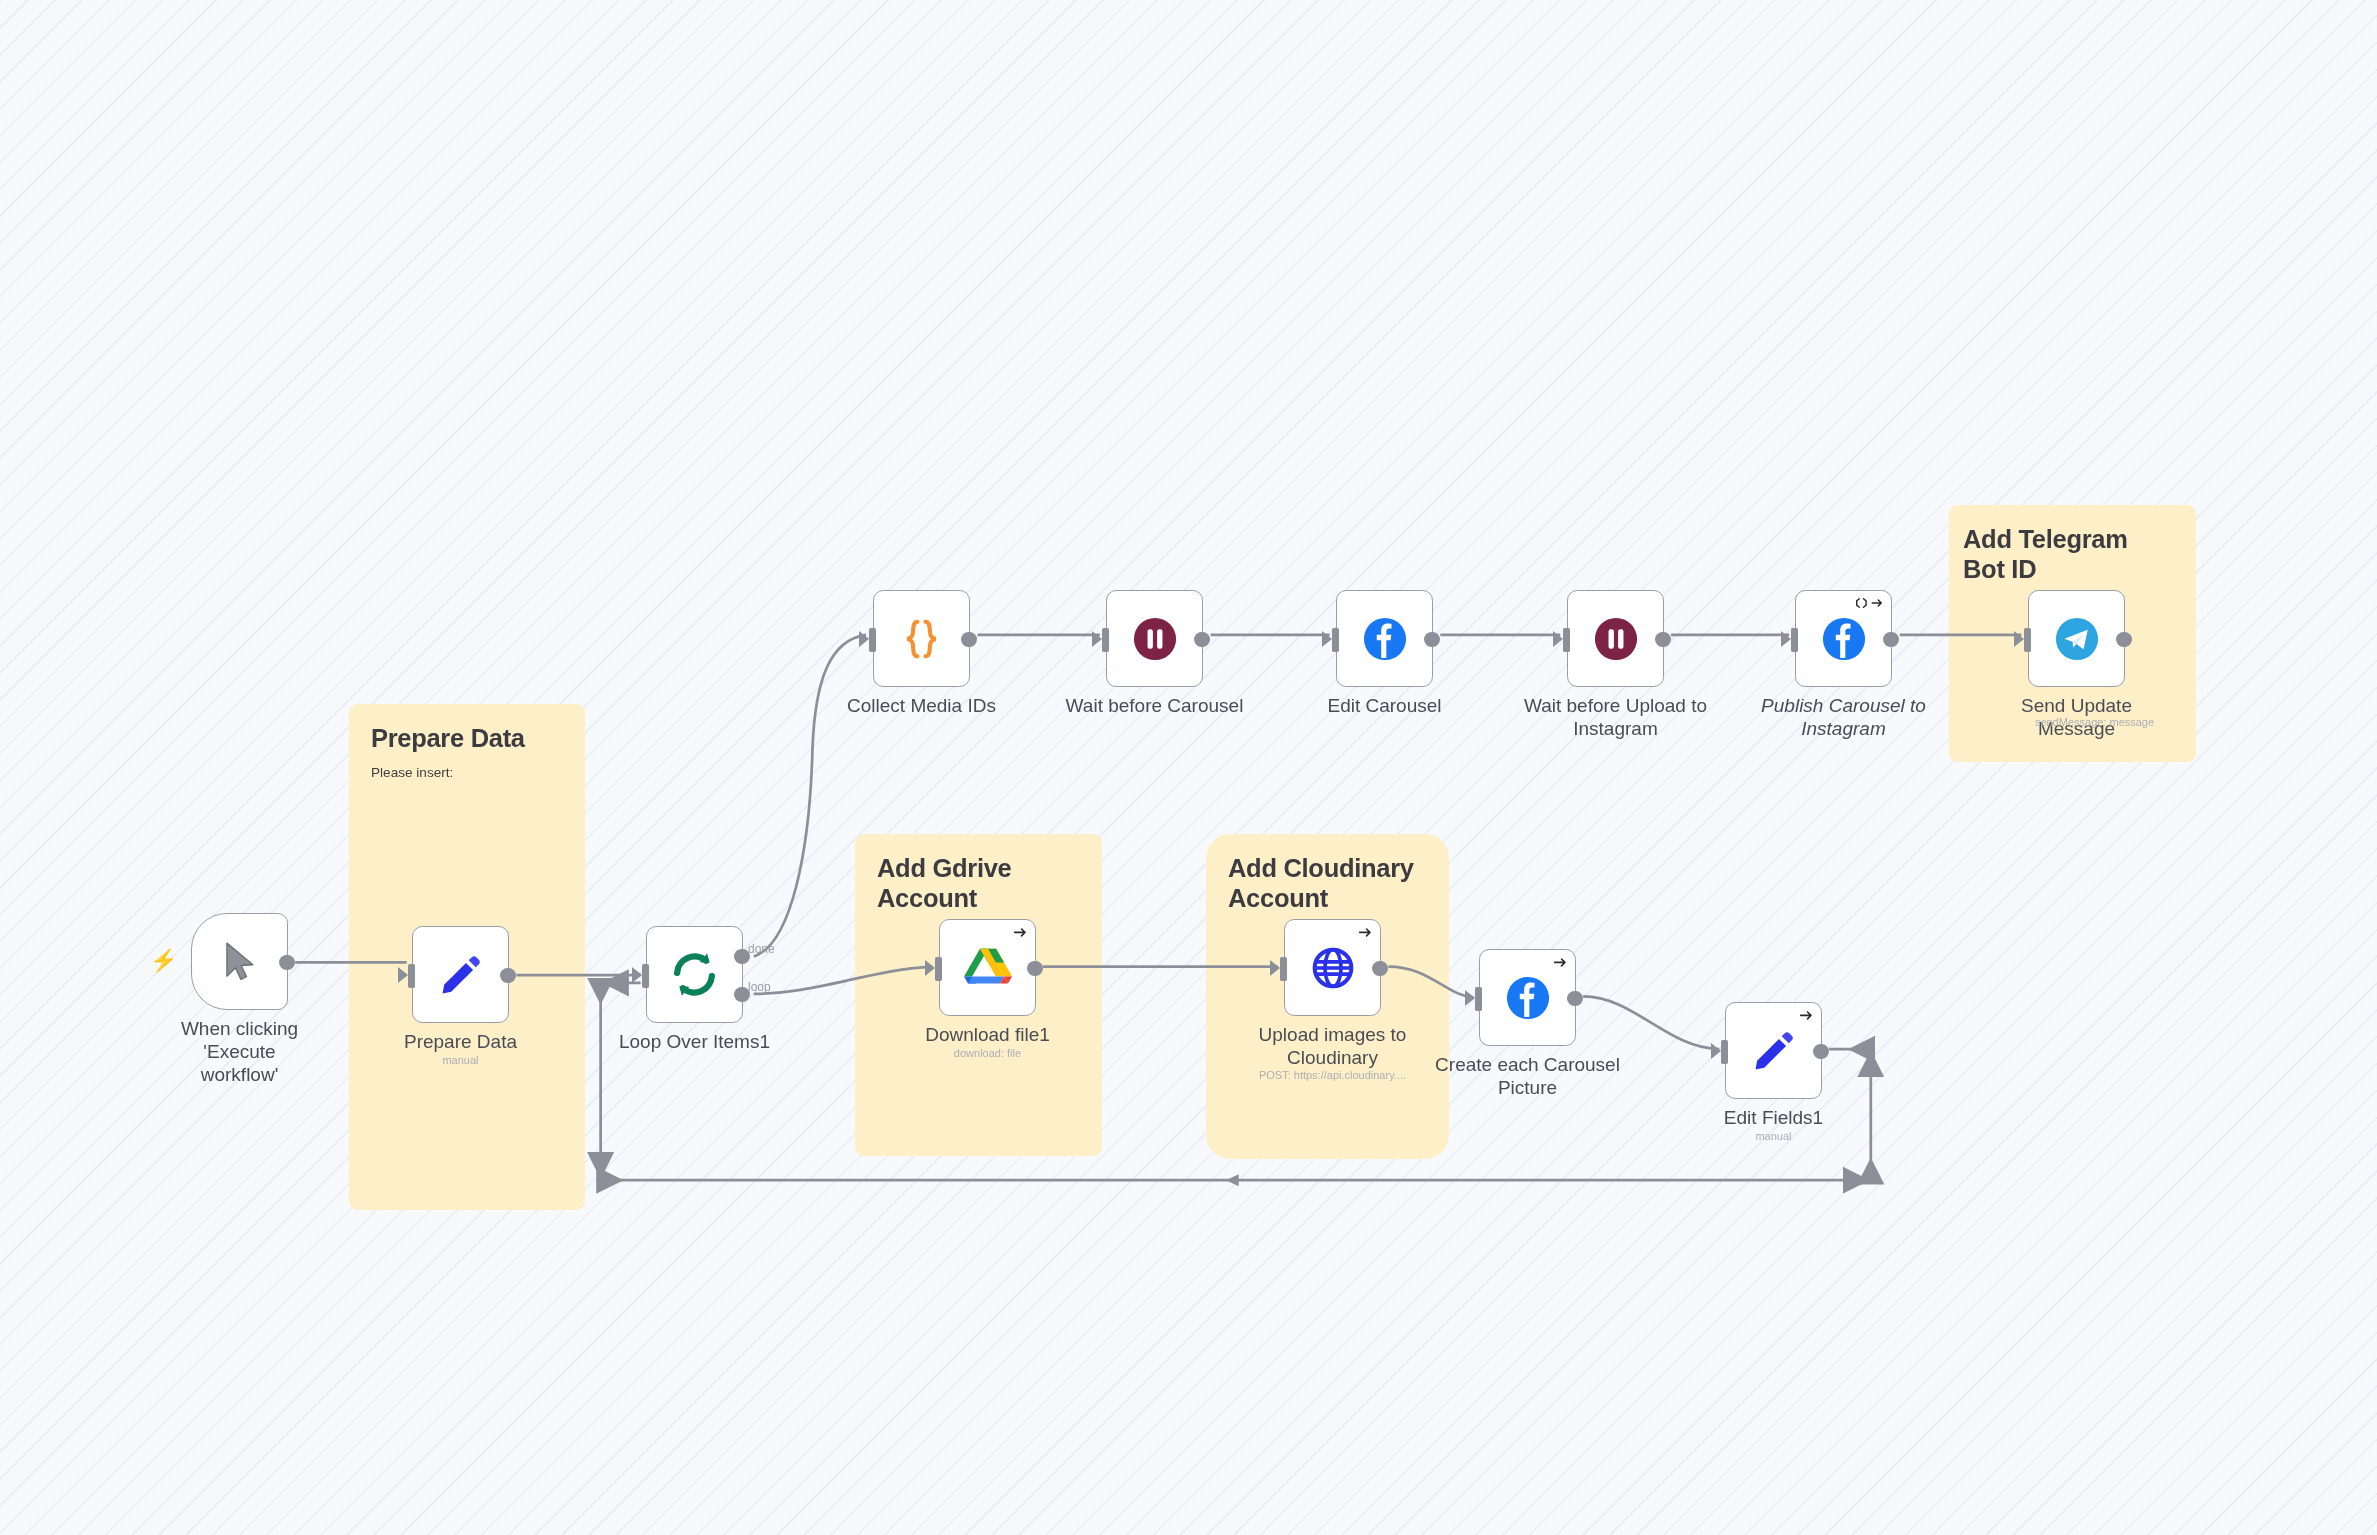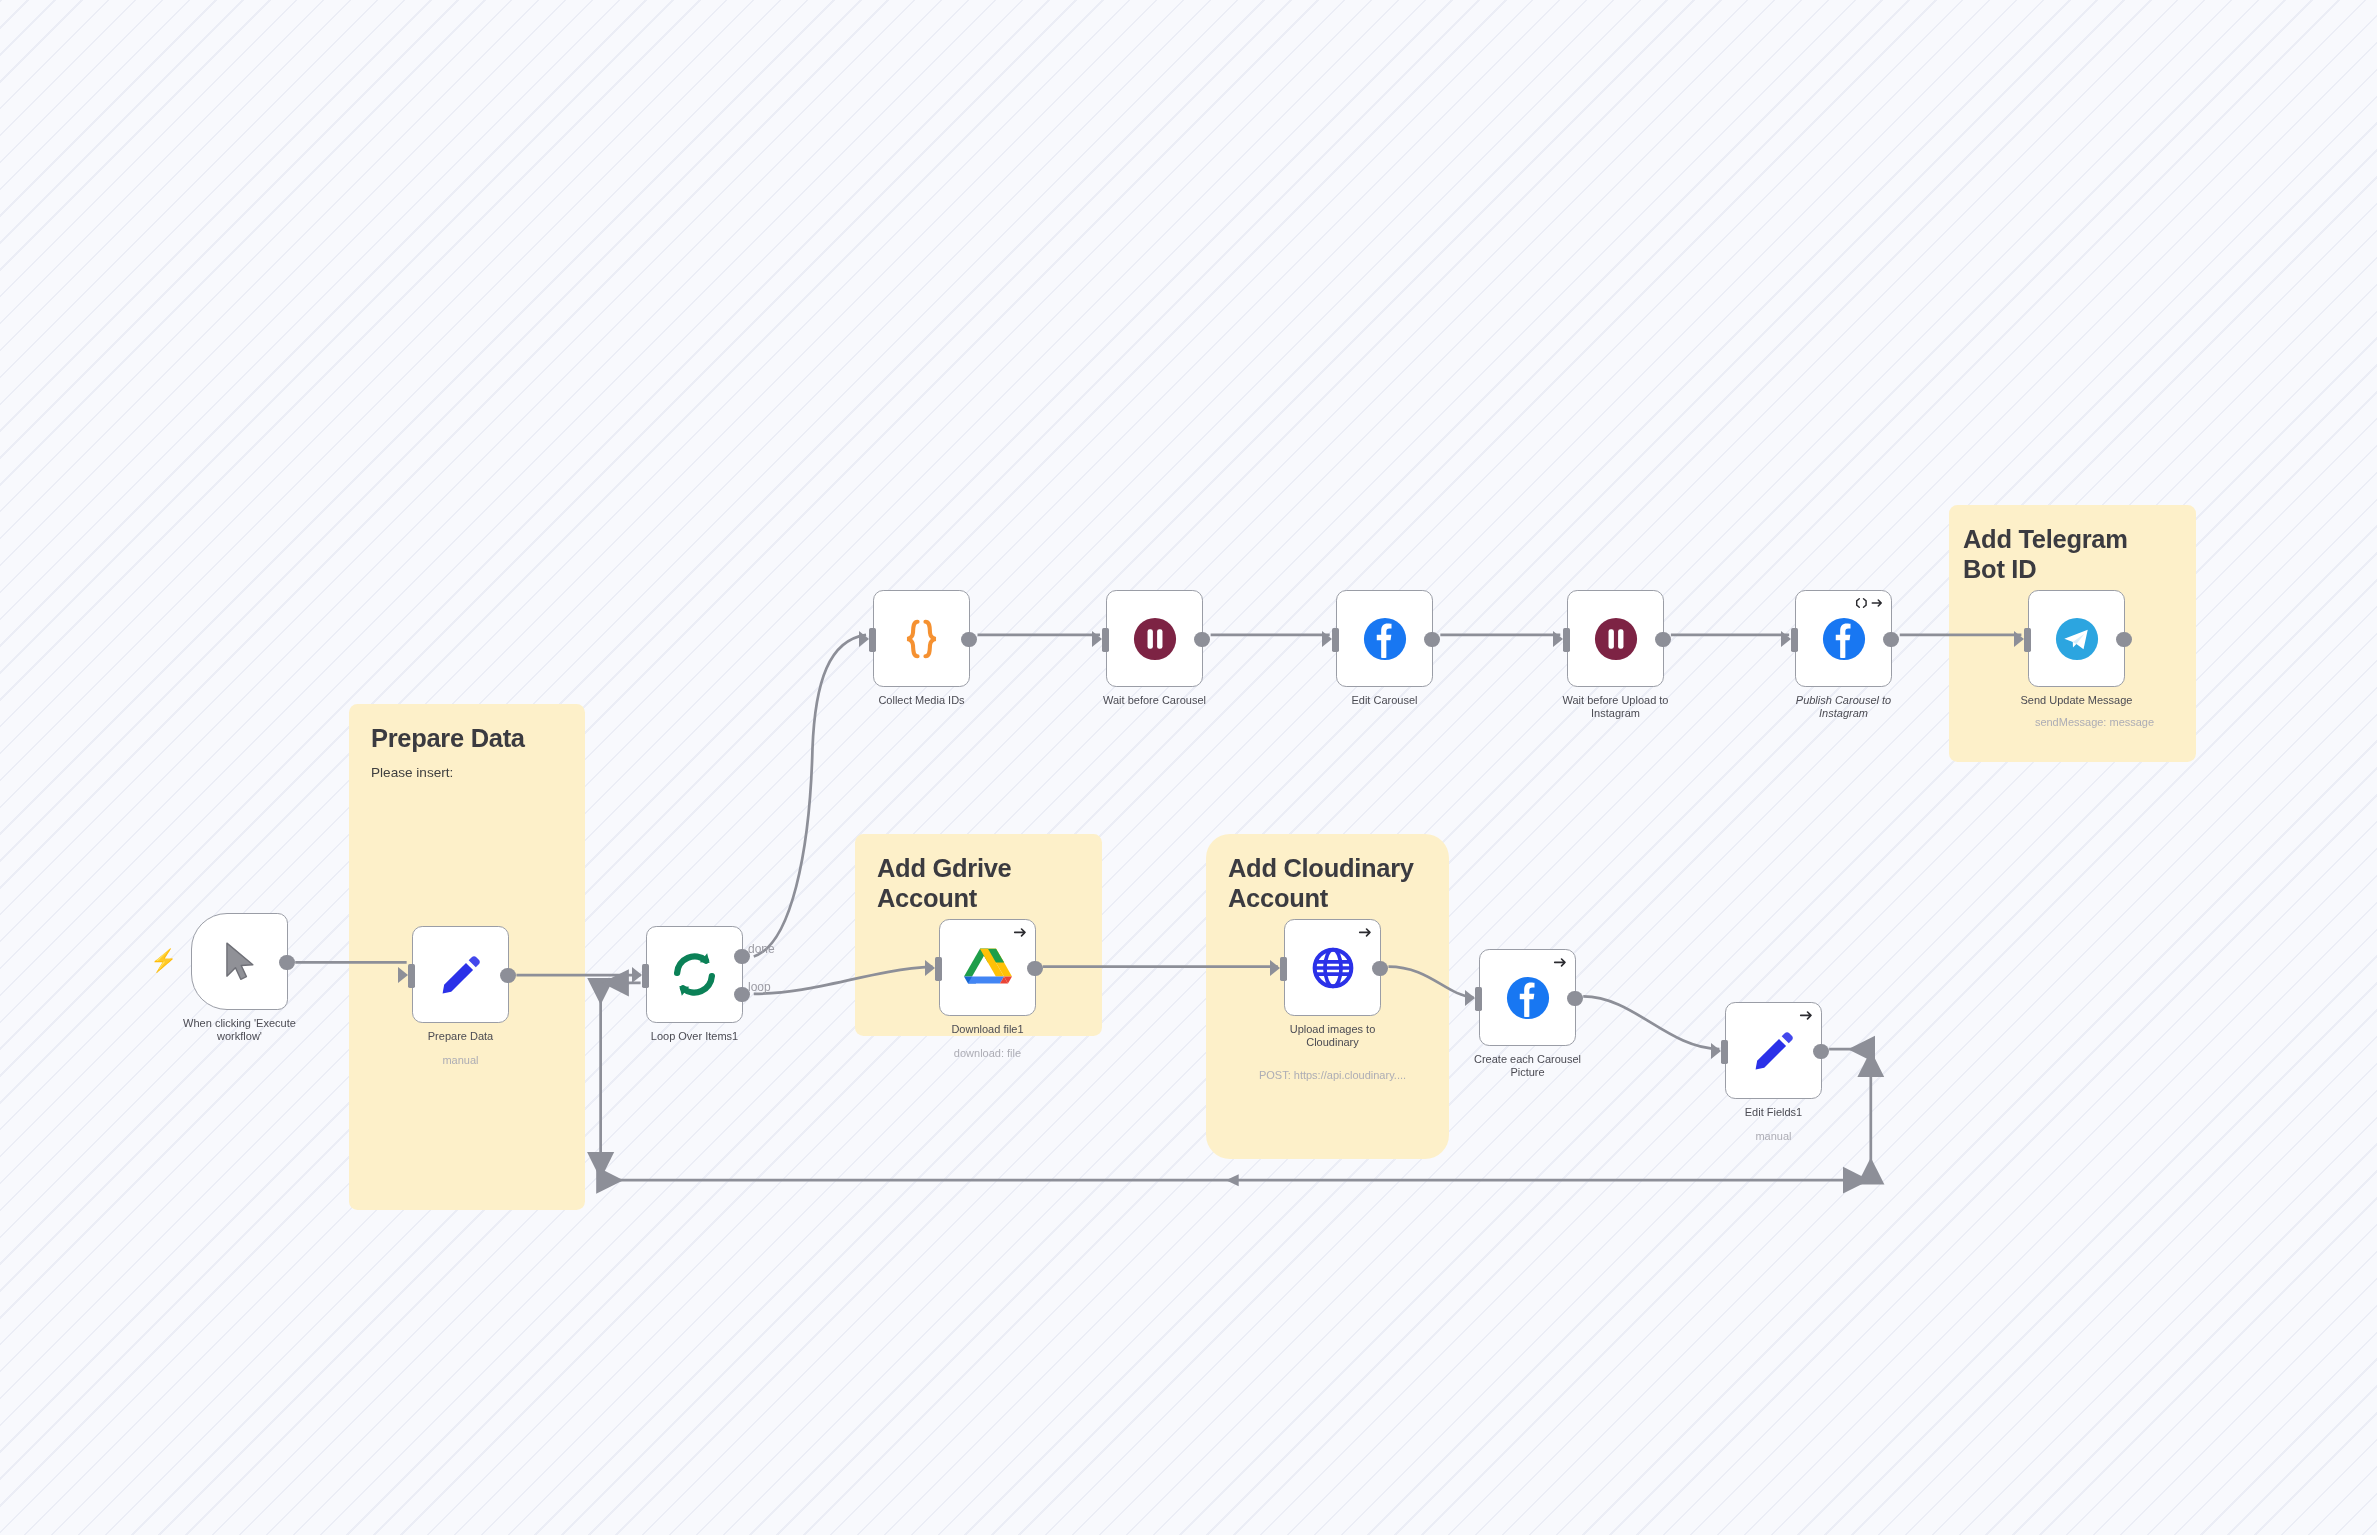--- a/index.html
+++ b/index.html
@@ -80,21 +80,21 @@
   .node-box.trigger {
     border-radius: 36px 10.2px 10.2px 36px;
   }
   .node-label {
     position: absolute;
     top: 104px;
     left: 50%;
     transform: translateX(-50%);
     width: 187px;
     text-align: center;
-    font-size: 11px;
+    font-size: 19px;
     color: #4b4b53;
     line-height: 1.22;
     font-weight: 500;
     white-space: pre-line;
   }
   .node-sublabel {
     position: absolute;
     left: 50%;
     transform: translateX(-50%);
     width: 255px;
@@ -165,21 +165,21 @@
 </head>
 <body>
 
 <div id="canvas">
 
   <div class="sticky" id="sticky-prepare-data" style="left:349px; top:704px; width:236px; height:506px;">
     <div class="sticky-title">Prepare Data</div>
     <div class="sticky-sub">Please insert:</div>
   </div>
 
-  <div class="sticky" id="sticky-gdrive" style="left:855px; top:834px; width:247px; height:202px;">
+  <div class="sticky" id="sticky-gdrive" style="left:855px; top:834px; width:247px; height:322px;">
     <div class="sticky-title">Add Gdrive Account</div>
   </div>
 
   <div class="sticky" id="sticky-cloudinary" style="left:1206px; top:834px; width:243px; height:325px;border-radius:24px;">
     <div class="sticky-title">Add Cloudinary Account</div>
   </div>
 
   <div class="sticky" id="sticky-telegram" style="left:1949px; top:505px; width:247px; height:257px;padding-left:14px;">
     <div class="sticky-title">Add Telegram Bot ID</div>
   </div>

